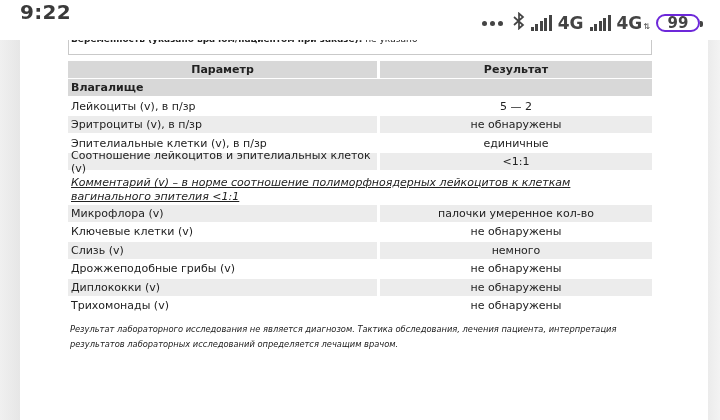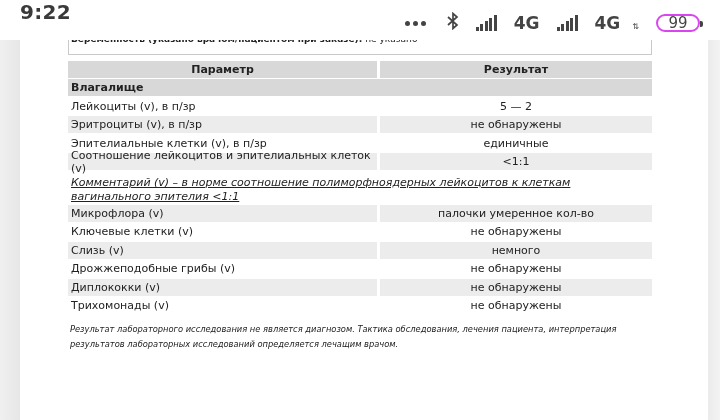--- a/index.html
+++ b/index.html
@@ -29,36 +29,36 @@
       font-weight: bold;
       font-size: 20px;
       color: #3a3a3a;
       letter-spacing: 0.3px;
     }
     .status-right {
       position: absolute;
       right: 20px; top: 12px;
       display: flex;
       align-items: center;
-      gap: 17px;
+      gap: 6px;
       color: #444;
       font-family: "DejaVu Sans", sans-serif;
     }
     .dots { display: flex; gap: 3px; align-items: center; margin-right: 4px; }
     .dots span { width: 5px; height: 5px; border-radius: 50%; background: #444; display: block; }
     .signal { display: flex; align-items: flex-end; gap: 1.5px; height: 16px; }
     .signal span { width: 3px; background: #444; display: block; }
     .net-label { font-weight: bold; font-size: 17px; color: #444; }
     .net-arrows { font-size: 8px; color: #444; margin-left: -5px; margin-top: 6px; }
     .battery {
-      border: 2px solid #d946ef;
+      border: 2px solid #6d28d9;
       border-radius: 10px;
       width: 44px; height: 18px;
       display: flex; align-items: center; justify-content: center;
-      font-weight: normal; font-size: 15px; color: #444;
+      font-weight: bold; font-size: 15px; color: #444;
       box-sizing: border-box;
       position: relative;
     }
     .battery::after {
       content: "";
       position: absolute;
       right: -5px; top: 5px;
       width: 3px; height: 6px;
       background: #444;
       border-radius: 0 2px 2px 0;

